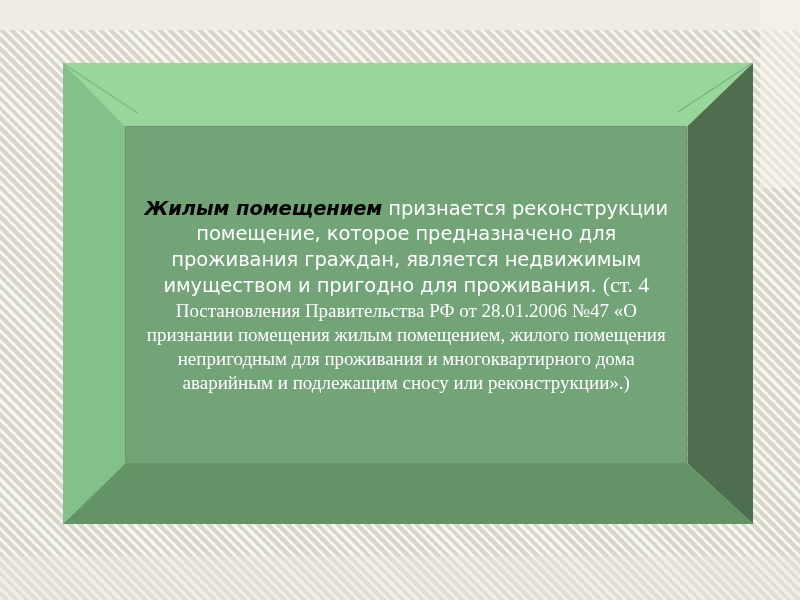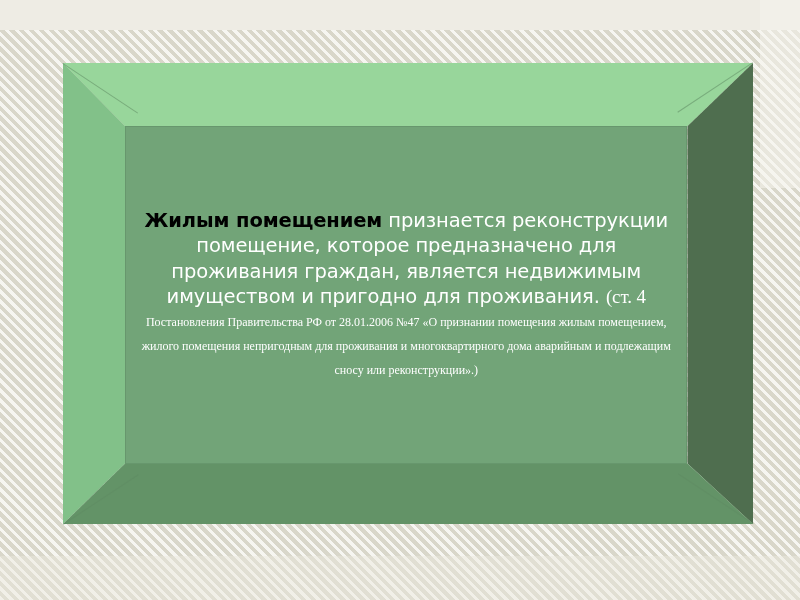--- a/index.html
+++ b/index.html
@@ -117,30 +117,31 @@
     color: #ffffff;
     font-family: "DejaVu Sans", sans-serif;
     font-size: 19.5px;
     line-height: 25.5px;
     letter-spacing: -0.1px;
   }
   .lead-in {
     color: #000000;
     font-weight: bold;
     font-family: "DejaVu Sans", sans-serif;
+    font-style: italic;
   }
   .cite {
     font-family: "Liberation Serif", "DejaVu Serif", serif;
-    font-size: 19px;
+    font-size: 22px;
   }
   .para-serif {
     margin: 0;
     color: #ffffff;
     font-family: "Liberation Serif", "DejaVu Serif", serif;
-    font-size: 12px;
+    font-size: 19px;
     line-height: 24px;
   }
 </style>
 </head>
 <body>
 
 <div class="slide">
 
   <div class="bg-band-top"></div>
   <div class="bg-band-right"></div>

